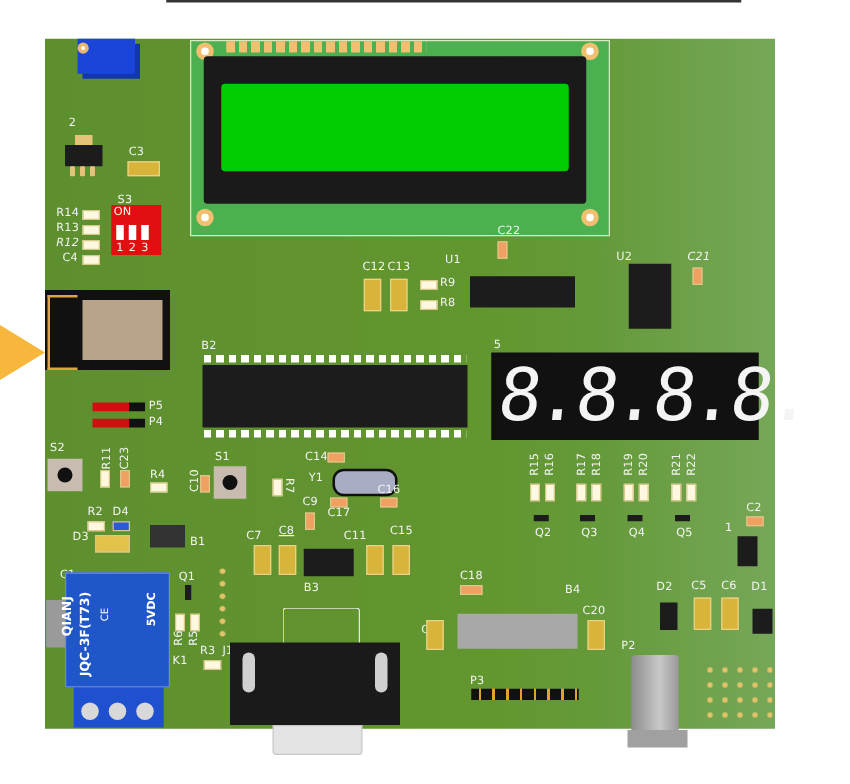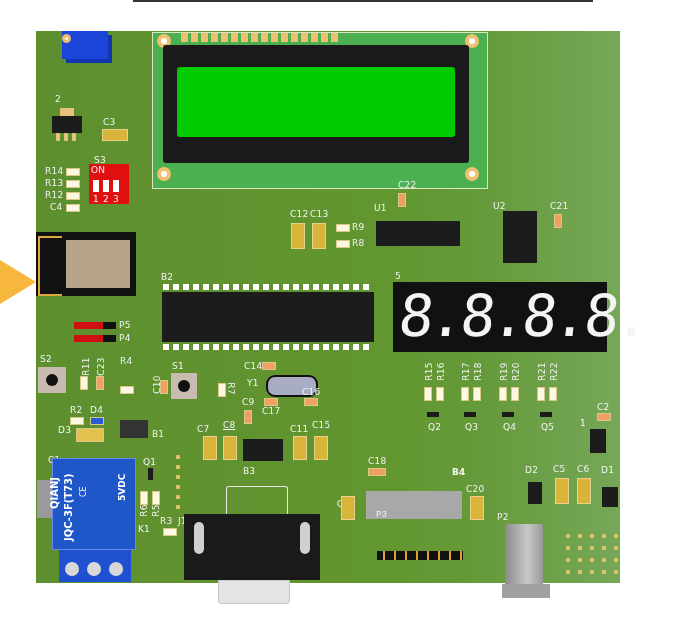--- a/index.html
+++ b/index.html
@@ -58,21 +58,21 @@
   <div class="abs" style="left:24px;top:16px;width:6px;height:12px;background:#fff;"></div>
   <span class="abs silk" style="left:4px;top:31px;">1</span>
   <span class="abs silk" style="left:14px;top:31px;">2</span>
   <span class="abs silk" style="left:24px;top:31px;">3</span>
 </div>
 
 <span class="abs silk" style="left:45px;top:167px;">R14</span>
 <div class="abs smd" style="left:66px;top:168px;width:12px;height:6px;"></div>
 <span class="abs silk" style="left:45px;top:179px;">R13</span>
 <div class="abs smd" style="left:66px;top:180px;width:12px;height:6px;"></div>
-<span class="abs silk" style="left:45px;top:191px;">R12</span>
+<span class="abs silk" style="left:45px;top:191px;font-style:italic;">R12</span>
 <div class="abs smd" style="left:66px;top:192px;width:12px;height:6px;"></div>
 <span class="abs silk" style="left:50px;top:203px;">C4</span>
 <div class="abs smd" style="left:66px;top:204px;width:12px;height:6px;"></div>
 
 <div class="abs" style="left:36px;top:232px;width:100px;height:64px;background:#111;">
   <div class="abs" style="left:2px;top:4px;width:22px;height:56px;border:2px solid #d9a640;border-right:none;"></div>
   <div class="abs" style="left:30px;top:8px;width:64px;height:48px;background:#b8a48a;"></div>
 </div>
 
 <span class="abs silk" style="left:290px;top:210px;">C12</span>
@@ -80,26 +80,26 @@
 <div class="abs cap-y" style="left:291px;top:223px;width:12px;height:24px;"></div>
 <div class="abs cap-y" style="left:312px;top:223px;width:12px;height:24px;"></div>
 <div class="abs smd" style="left:336px;top:224px;width:12px;height:6px;"></div>
 <span class="abs silk" style="left:352px;top:223px;">R9</span>
 <div class="abs smd" style="left:336px;top:240px;width:12px;height:6px;"></div>
 <span class="abs silk" style="left:352px;top:239px;">R8</span>
 
 <span class="abs silk" style="left:398px;top:181px;">C22</span>
 <div class="abs smd" style="left:398px;top:193px;width:6px;height:12px;background:#f0a060;"></div>
 
-<span class="abs silk" style="left:374px;top:204px;">U1</span>
+<span class="abs silk" style="left:356px;top:204px;">U1</span>
 <div class="abs chip" style="left:376px;top:221px;width:84px;height:25px;"></div>
 
 <span class="abs silk" style="left:493px;top:202px;">U2</span>
 <div class="abs chip" style="left:503px;top:211px;width:34px;height:52px;"></div>
-<span class="abs silk" style="left:550px;top:202px;">C21</span>
+<span class="abs silk" style="left:550px;top:202px;font-style:italic;">C21</span>
 <div class="abs smd" style="left:554px;top:214px;width:6px;height:12px;background:#f0a060;"></div>
 
 <span class="abs silk" style="left:161px;top:273px;">B2</span>
 <div class="abs" style="left:163px;top:284px;width:210px;height:6px;background:repeating-linear-gradient(90deg,#fff 0 6px,transparent 6px 10px);"></div>
 <div class="abs chip" style="left:162px;top:292px;width:212px;height:50px;"></div>
 <div class="abs" style="left:163px;top:344px;width:210px;height:6px;background:repeating-linear-gradient(90deg,#fff 0 6px,transparent 6px 10px);"></div>
 
 <span class="abs silk" style="left:395px;top:272px;">5</span>
 <div class="abs" style="left:393px;top:282px;width:214px;height:70px;background:#111;">
   <span class="abs" style="left:6px;top:2px;font-family:'DejaVu Sans Mono',monospace;font-size:58px;line-height:64px;color:#f4f4f4;letter-spacing:-4px;transform:skewX(-6deg);">8.8.8.8.</span>
@@ -148,21 +148,21 @@
 </div>
 <span class="abs silk" style="left:172px;top:362px;">S1</span>
 <div class="abs" style="left:171px;top:373px;width:26px;height:26px;background:#c8bcb0;">
   <div class="abs" style="left:7px;top:7px;width:12px;height:12px;border-radius:50%;background:#111;"></div>
 </div>
 
 <span class="abs silk" style="left:77px;top:362px;transform:rotate(-90deg);">R11</span>
 <div class="abs smd" style="left:80px;top:376px;width:6px;height:12px;"></div>
 <span class="abs silk" style="left:92px;top:362px;transform:rotate(-90deg);">C23</span>
 <div class="abs smd" style="left:96px;top:376px;width:6px;height:12px;background:#f0a060;"></div>
-<span class="abs silk" style="left:120px;top:357px;">R4</span>
+<span class="abs silk" style="left:120px;top:376px;">R4</span>
 <div class="abs smd" style="left:120px;top:386px;width:12px;height:6px;"></div>
 <span class="abs silk" style="left:148px;top:380px;transform:rotate(-90deg);">C10</span>
 <div class="abs smd" style="left:160px;top:380px;width:6px;height:12px;background:#f0a060;"></div>
 
 <span class="abs silk" style="left:70px;top:406px;">R2</span>
 <div class="abs smd" style="left:70px;top:417px;width:12px;height:6px;"></div>
 <span class="abs silk" style="left:90px;top:406px;">D4</span>
 <div class="abs smd" style="left:90px;top:417px;width:12px;height:6px;background:#2a5ad8;"></div>
 <span class="abs silk" style="left:58px;top:426px;">D3</span>
 <div class="abs smd" style="left:76px;top:428px;width:26px;height:12px;background:#e2c24a;"></div>
@@ -181,21 +181,21 @@
 <span class="abs silk" style="left:262px;top:407px;">C17</span>
 <div class="abs smd" style="left:304px;top:398px;width:12px;height:6px;background:#f0a060;"></div>
 <span class="abs silk" style="left:302px;top:388px;">C16</span>
 
 <span class="abs silk" style="left:197px;top:425px;">C7</span>
 <div class="abs cap-y" style="left:203px;top:436px;width:12px;height:22px;"></div>
 <span class="abs silk" style="left:223px;top:421px;text-decoration:underline;">C8</span>
 <div class="abs cap-y" style="left:223px;top:436px;width:12px;height:22px;"></div>
 <div class="abs chip" style="left:243px;top:439px;width:40px;height:22px;"></div>
 <span class="abs silk" style="left:243px;top:467px;">B3</span>
-<span class="abs silk" style="left:290px;top:425px;">C11</span>
+<span class="abs silk" style="left:275px;top:425px;">C11</span>
 <div class="abs cap-y" style="left:293px;top:436px;width:12px;height:22px;"></div>
 <span class="abs silk" style="left:312px;top:421px;">C15</span>
 <div class="abs cap-y" style="left:314px;top:436px;width:12px;height:22px;"></div>
 
 <span class="abs silk" style="left:48px;top:456px;">C1</span>
 <div class="abs" style="left:37px;top:480px;width:24px;height:38px;background:#9a9a9a;"></div>
 <div class="abs" style="left:52px;top:458px;width:82px;height:90px;background:#1f56c8;border:1px solid #6a8ae8;">
   <span class="abs" style="left:-4px;top:50px;color:#fff;font-size:10px;font-weight:bold;transform:rotate(-90deg);transform-origin:left top;">QIANJ</span>
   <span class="abs" style="left:10px;top:82px;color:#fff;font-size:10px;font-weight:bold;transform:rotate(-90deg);transform-origin:left top;">JQC-3F(T73)</span>
   <span class="abs" style="left:26px;top:38px;color:#fff;font-size:8px;transform:rotate(-90deg);transform-origin:left top;">CE</span>
@@ -220,27 +220,27 @@
 
 <div class="abs" style="left:226px;top:486px;width:60px;height:30px;border:1px solid #e6e6e6;border-bottom:none;border-radius:3px 3px 0 0;"></div>
 <div class="abs" style="left:184px;top:514px;width:136px;height:66px;background:#1a1a1a;">
   <div class="abs" style="left:10px;top:8px;width:10px;height:32px;background:#d0d0d0;border-radius:5px;"></div>
   <div class="abs" style="left:116px;top:8px;width:10px;height:32px;background:#d0d0d0;border-radius:5px;"></div>
 </div>
 <div class="abs" style="left:218px;top:580px;width:70px;height:22px;background:#e4e4e4;border:1px solid #c8c8c8;border-radius:0 0 3px 3px;"></div>
 
 <span class="abs silk" style="left:368px;top:457px;">C18</span>
 <div class="abs smd" style="left:368px;top:468px;width:16px;height:6px;background:#f0a060;"></div>
-<span class="abs silk" style="left:452px;top:468px;font-weight:bold;">B4</span>
+<span class="abs silk" style="left:452px;top:468px;">B4</span>
 <div class="abs" style="left:366px;top:491px;width:96px;height:28px;background:#a8a8a8;"></div>
 <span class="abs silk" style="left:337px;top:500px;">C19</span>
 <div class="abs cap-y" style="left:341px;top:496px;width:12px;height:22px;"></div>
 <span class="abs silk" style="left:466px;top:485px;">C20</span>
 <div class="abs cap-y" style="left:470px;top:496px;width:12px;height:22px;"></div>
-<span class="abs silk" style="left:376px;top:511px;font-family:Liberation Mono, monospace;">P3</span>
+<span class="abs silk" style="left:376px;top:541px;">P3</span>
 <div class="abs" style="left:377px;top:551px;width:86px;height:9px;background:repeating-linear-gradient(90deg,#111 0 6px,#e3a22c 6px 8px,#111 8px 11px);"></div>
 
 <span class="abs silk" style="left:497px;top:513px;">P2</span>
 <div class="abs" style="left:505px;top:524px;width:38px;height:62px;background:linear-gradient(90deg,#8c8c8c,#c8c8c8 60%,#999);border-radius:3px;"></div>
 <div class="abs" style="left:502px;top:584px;width:48px;height:14px;background:#a0a0a0;"></div>
 
 <span class="abs silk" style="left:525px;top:466px;">D2</span>
 <div class="abs chip" style="left:528px;top:482px;width:14px;height:22px;"></div>
 <span class="abs silk" style="left:553px;top:465px;">C5</span>
 <div class="abs cap-y" style="left:555px;top:478px;width:12px;height:24px;"></div>

